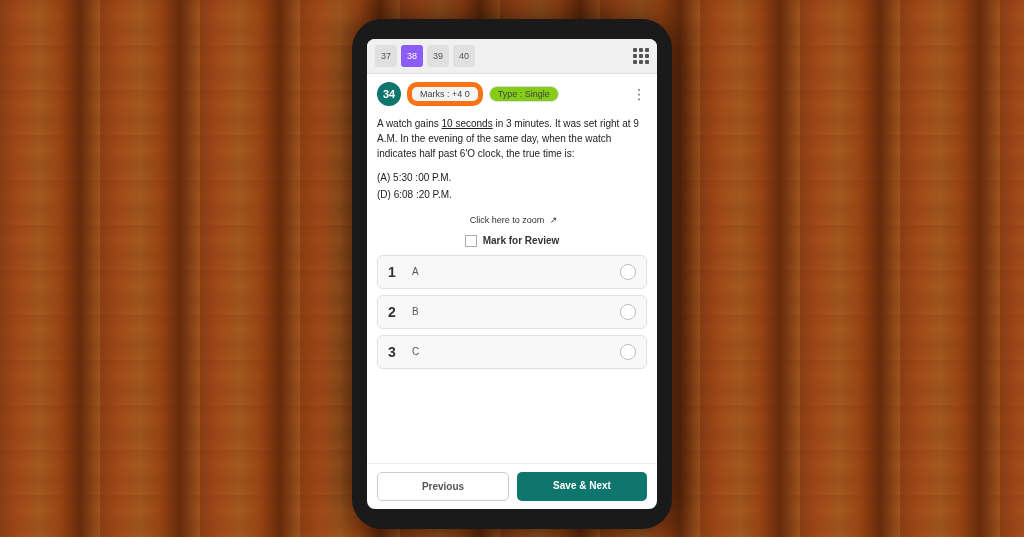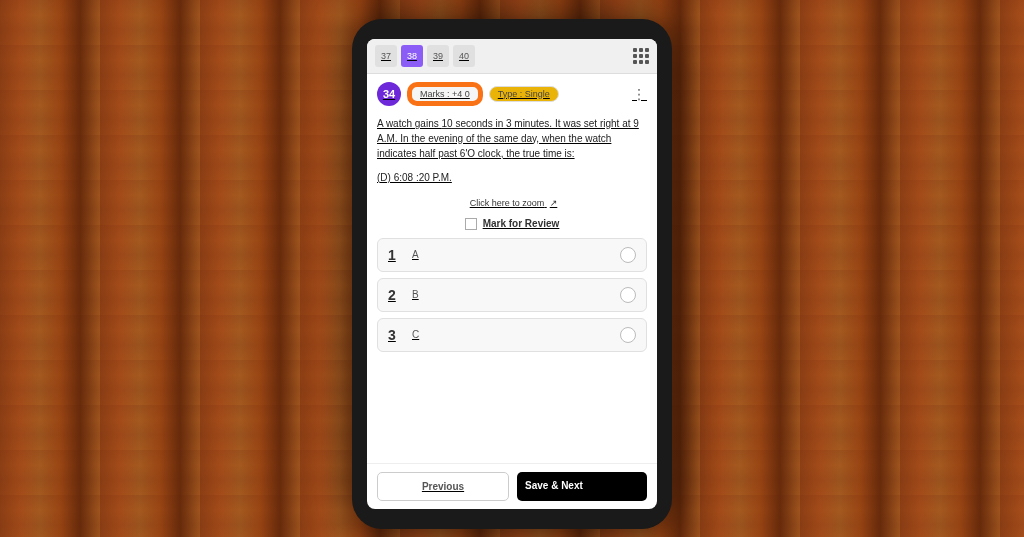--- a/index.html
+++ b/index.html
@@ -46,21 +46,20 @@
     }
 
     .phone-screen {
       width: 290px;
       height: 470px;
       background: #ffffff;
       border-radius: 8px;
       overflow: hidden;
       display: flex;
       flex-direction: column;
-      text-decoration: underline;
     }
 
     .top-bar {
       background: #f0f0f0;
       padding: 6px 8px;
       display: flex;
       align-items: center;
       gap: 4px;
       border-bottom: 1px solid #ddd;
       flex-shrink: 0;
@@ -101,41 +100,41 @@
       padding: 8px 10px 4px;
       display: flex;
       align-items: center;
       gap: 6px;
       flex-shrink: 0;
     }
 
     .q-number {
       width: 24px;
       height: 24px;
-      background: #6d28d9;
+      background: #0f766e;
       border-radius: 50%;
       color: white;
       font-size: 11px;
       font-weight: bold;
       display: flex;
       align-items: center;
       justify-content: center;
     }
 
     .marks-badge {
       background: #f5f5f5;
       border: 5px solid #f97316;
       border-radius: 10px;
       padding: 2px 8px;
       font-size: 9px;
       color: #444;
     }
 
     .type-badge {
-      background: #eab308;
+      background: #84cc16;
       border: 1px solid #ddd;
       border-radius: 10px;
       padding: 2px 8px;
       font-size: 9px;
       color: #444;
     }
 
     .more-icon {
       margin-left: auto;
       font-size: 14px;
@@ -261,27 +260,27 @@
       border-radius: 5px;
       font-size: 10px;
       font-weight: bold;
       color: #555;
       text-align: center;
     }
 
     .btn-next {
       flex: 1;
       padding: 8px;
-      background: #000000;
+      background: #0f766e;
       border: none;
       border-radius: 5px;
       font-size: 10px;
       font-weight: bold;
       color: white;
-      text-align: left;
+      text-align: center;
     }
   </style>
 </head>
 <body>
 
 <div class="background"></div>
 
 <div class="phone-container">
   <div class="phone-screen">
 
@@ -324,20 +323,23 @@
       <div class="more-icon">
         <span>⋮</span>
       </div>
     </div>
 
     <div class="question-body">
       A watch gains <span class="underline">10 seconds</span> in 3 minutes. It was set right at 9 A.M. In the evening of the same day, when the watch indicates half past 6'O clock, the true time is:
     </div>
 
     <div class="options-list">
+      <div class="option-item">
+        <span>(A)  5:30 :00 P.M.</span>
+      </div>
       <div class="option-item">
         <span>(D)  6:08 :20 P.M.</span>
       </div>
     </div>
 
     <div class="zoom-link">
       <span>Click here to zoom</span>
       <span>↗</span>
     </div>
 

